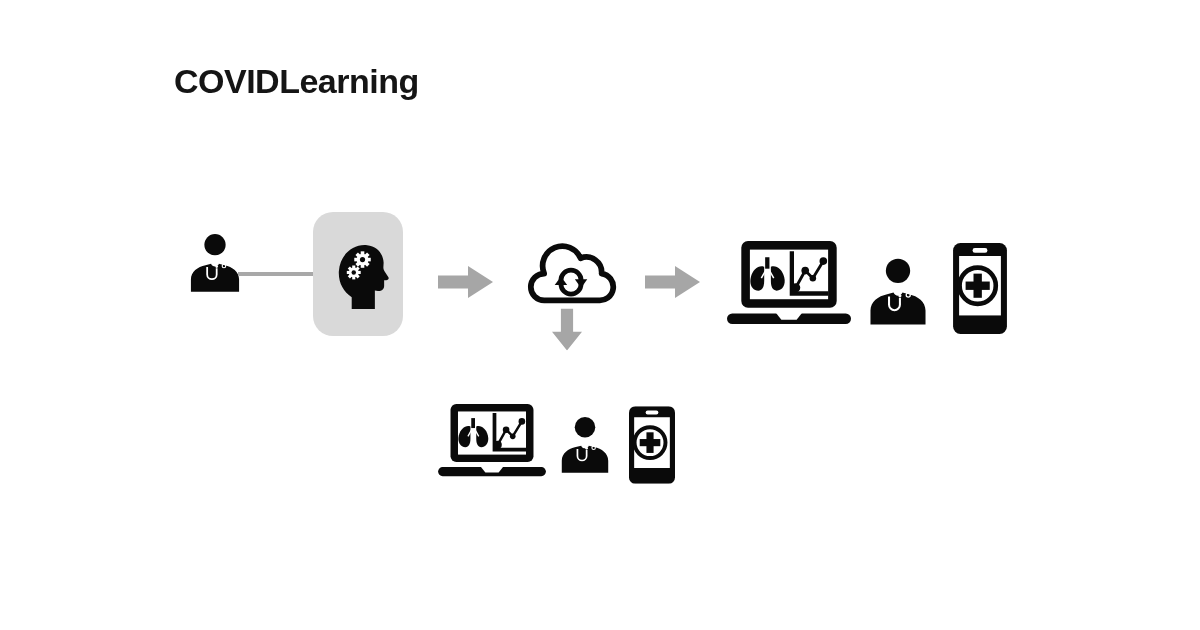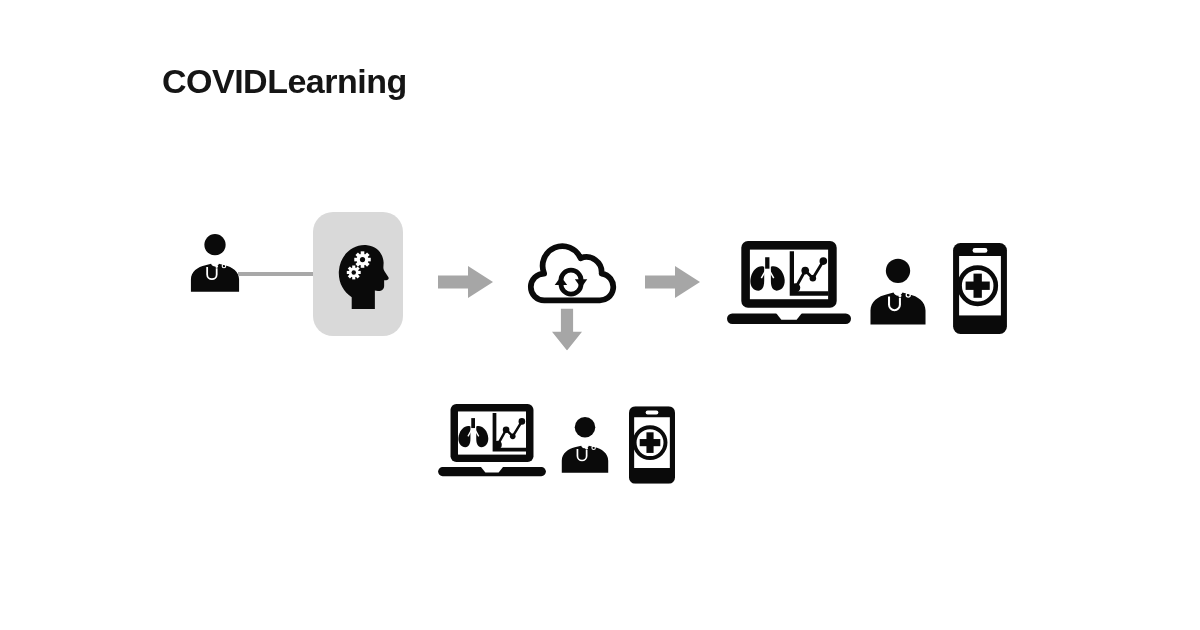--- a/index.html
+++ b/index.html
@@ -6,21 +6,21 @@
     --background:#ffffff;
     --icon-black:#0a0a0a;
     --arrow-gray:#a6a6a6;
     --connector-gray:#a8a8a8;
     --ai-box-fill:#d9d9d9;
   }
   *{box-sizing:border-box;margin:0;padding:0}
   body{font-family:"Liberation Sans",sans-serif;background:#fff}
   .stage{position:relative;width:1200px;height:630px;background:var(--background);overflow:hidden}
   .abs{position:absolute}
-  .title{left:162px;top:62px;font-size:34px;font-weight:700;color:#151515;letter-spacing:-.5px}
+  .title{left:174px;top:62px;font-size:34px;font-weight:700;color:#151515;letter-spacing:-.5px}
   svg{display:block}
   .ink{color:var(--icon-black)}
   .arrow{color:var(--arrow-gray)}
   .connector{left:238px;top:272px;width:77px;height:4px;background:var(--connector-gray)}
   .ai-box{left:313px;top:212px;width:90px;height:124px;border-radius:20px;background:var(--ai-box-fill);
           display:flex;align-items:center;justify-content:center;padding-left:8px}
   
   .doctor-1{left:187px;top:230px;width:56px;height:63px}
   .arrow-1 {left:438px;top:266px;width:55px;height:32px}
   .cloud   {left:523px;top:241px;width:96px;height:67px}

